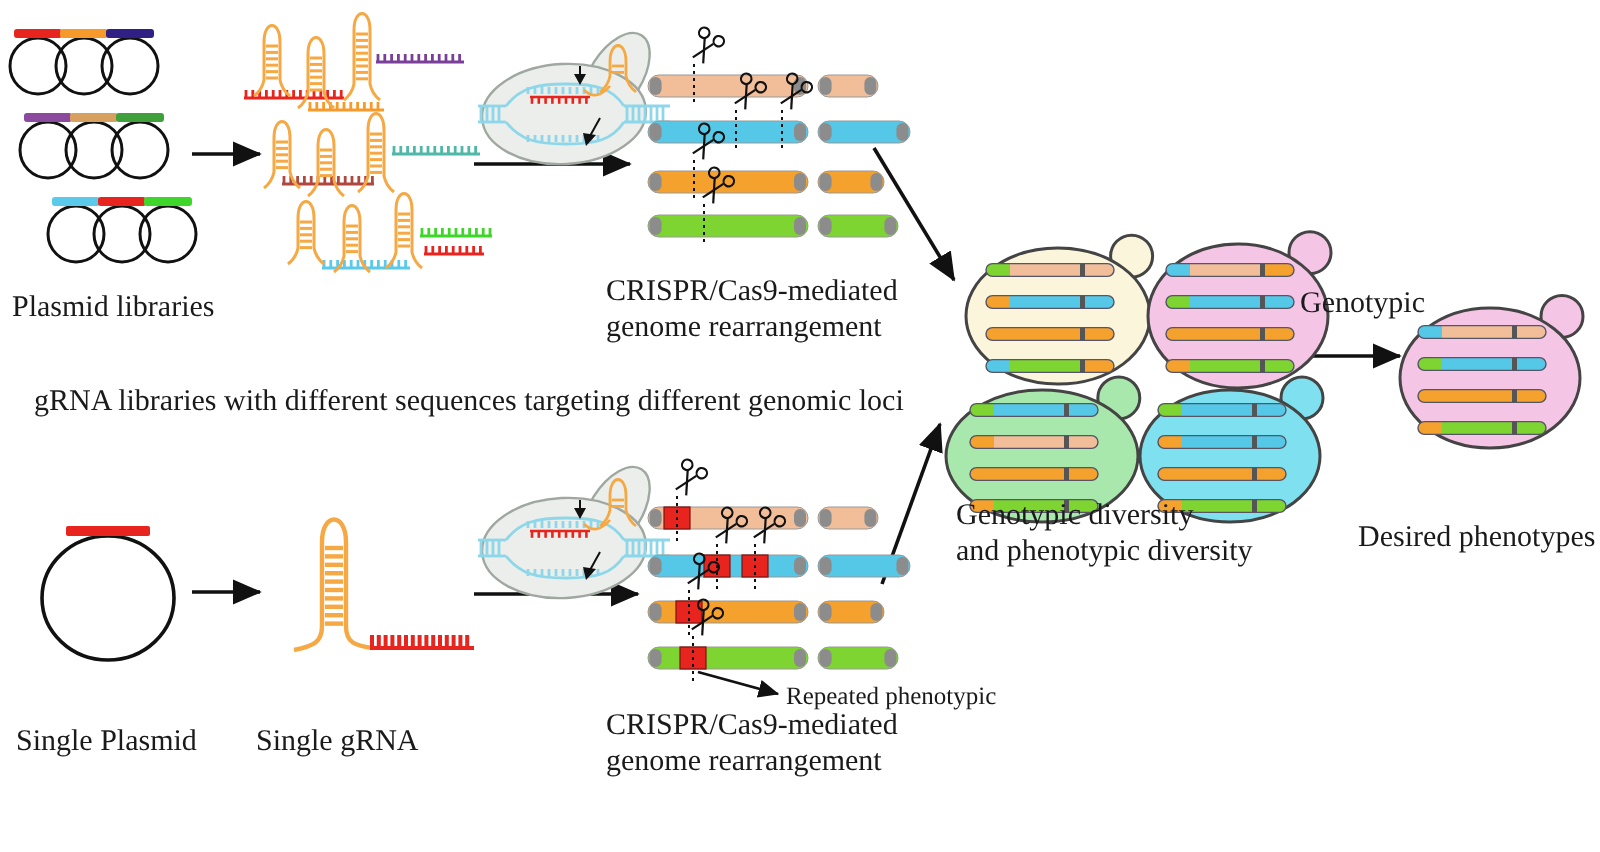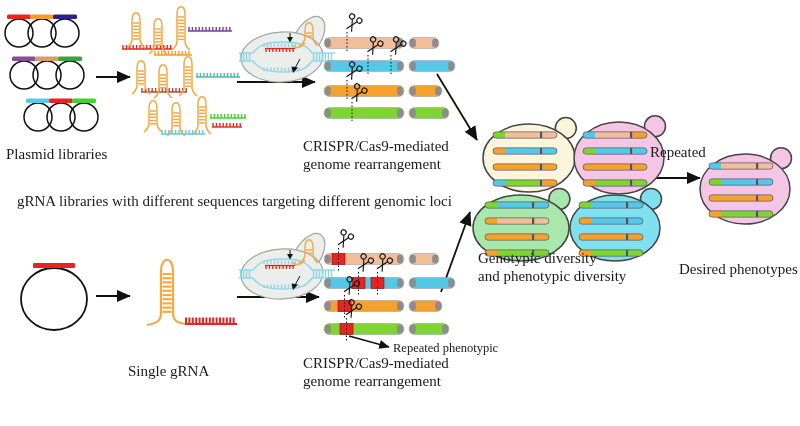--- a/index.html
+++ b/index.html
@@ -842,24 +842,25 @@
     <div>genome rearrangement</div>
   </div>
 
   <div class="lbl" style="left:17px;top:193px">gRNA libraries with different sequences targeting different genomic loci</div>
 
   <div class="lbl center" style="left:478px;top:250px;width:168px">
     <div>Genotypic diversity</div>
     <div>and phenotypic diversity</div>
   </div>
 
-  <div class="lbl" style="left:650px;top:144px">Repeated</div>
+  <div class="lbl" style="left:650px;top:144px">Genotypic</div>
 
   <div class="lbl" style="left:679px;top:261px">Desired phenotypes</div>
 
+  <div class="lbl center" style="left:8px;top:363px;width:104px">Single Plasmid</div>
 
   <div class="lbl center" style="left:128px;top:363px;width:100px">Single gRNA</div>
 
   <div class="lbl small" style="left:393px;top:340px">Repeated phenotypic</div>
 
   <div class="lbl center" style="left:303px;top:355px;width:160px">
     <div>CRISPR/Cas9-mediated</div>
     <div>genome rearrangement</div>
   </div>
 

